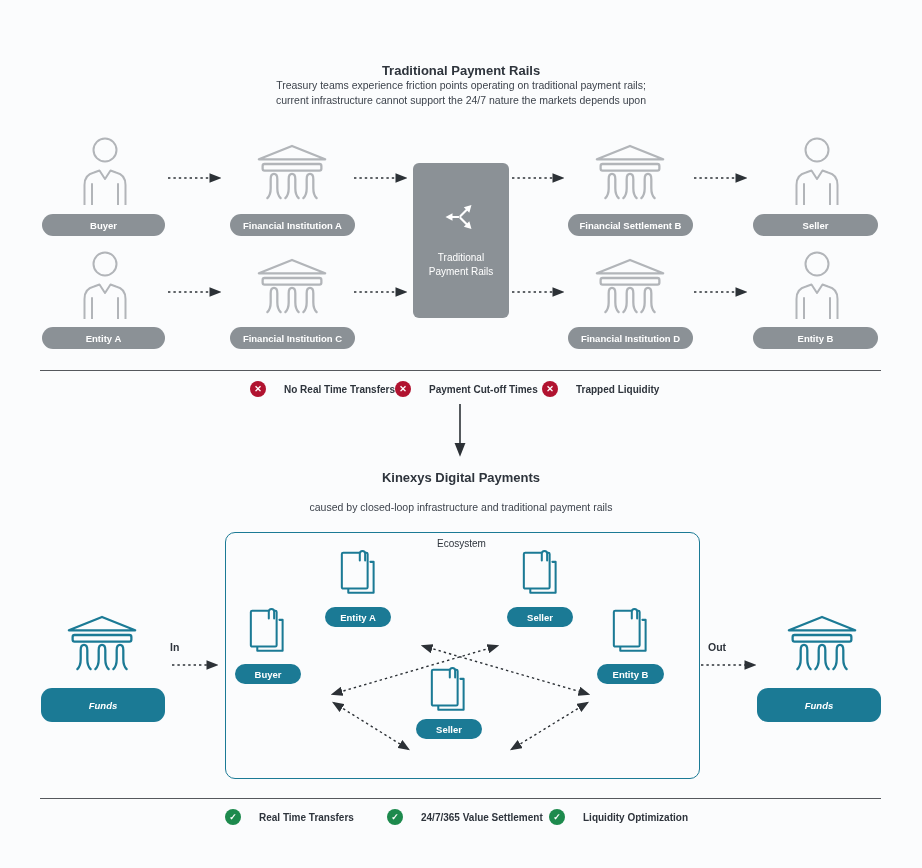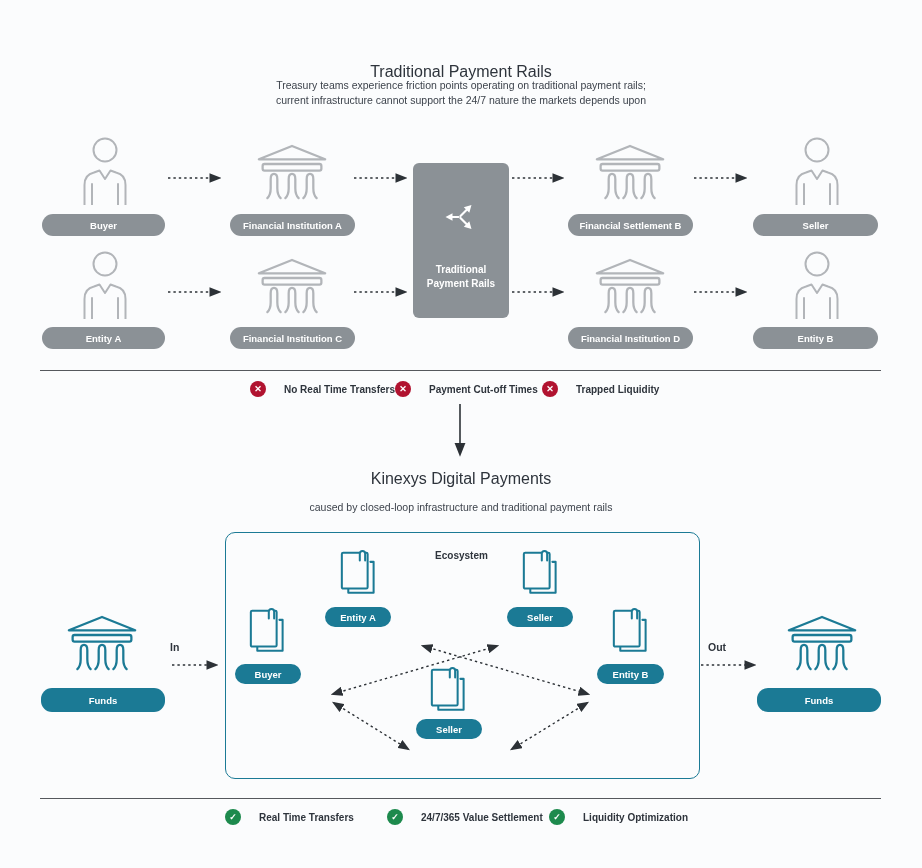--- a/index.html
+++ b/index.html
@@ -1,45 +1,45 @@
 <!DOCTYPE html>
 <html style="--teal: #1b7a95; --gray: #8b9196; --red: #b11330; --green: #1d8a4d;"><head>
 <meta charset="utf-8">
 <style>
   html,body{margin:0;padding:0;background:#fbfcfd;}
   .page{
     position:relative;width:922px;height:868px;margin:0 auto;
     background:#fbfcfd;border-radius:16px;overflow:hidden;
     font-family:"Liberation Sans", sans-serif;color:#2e343c;
   }
-  .sec-title{position:absolute;left:0;width:100%;text-align:center;font-size:16px;font-weight:normal;color:#2e343c;}
+  .sec-title{position:absolute;left:0;width:100%;text-align:center;font-size:13px;font-weight:bold;color:#2e343c;}
   .sec-sub{position:absolute;left:0;width:100%;text-align:center;font-size:10.5px;color:#3d434c;}
   .pill{position:absolute;display:flex;align-items:center;justify-content:center;
         color:#fff;font-size:9.5px;font-weight:bold;white-space:nowrap;}
   .pill.gray{height:22px;border-radius:11px;background:var(--gray,#8b9196);}
   .pill.teal{height:20px;border-radius:10px;background:var(--teal,#1b7a95);}
-  .pill.teal-lg{height:24px;border-radius:11px;background:var(--teal,#1b7a95);}
+  .pill.teal-lg{height:34px;border-radius:11px;background:var(--teal,#1b7a95);font-style:italic;}
   .icon{position:absolute;display:block;}
   .gray-stroke{color:#b2b5b9;}
   .teal-stroke{color:var(--teal,#1b7a95);}
   .hub-box{position:absolute;left:413px;top:163px;width:96px;height:155px;border-radius:6px;
            background:var(--gray,#8b9196);display:flex;flex-direction:column;align-items:center;}
   .hub-box svg{margin-top:32px;}
-  .hub-label{margin-top:24px;color:#fff;font-size:10px;font-weight:bold;text-align:center;line-height:1.4;}
+  .hub-label{margin-top:12px;color:#fff;font-size:10px;font-weight:normal;text-align:center;line-height:1.4;}
   .divider{position:absolute;left:40px;width:841px;border-top:1.6px solid #55585d;}
   .badge-group{position:absolute;display:flex;align-items:center;gap:18px;}
   .badge{width:16px;height:16px;border-radius:50%;display:flex;align-items:center;justify-content:center;
          color:#fff;font-size:9px;font-weight:bold;line-height:1;}
   .badge.red{background:var(--red,#b11330);}
   .badge.green{background:var(--green,#1d8a4d);}
   .badge-label{font-size:10px;font-weight:bold;color:#2e343c;white-space:nowrap;}
   .eco-box{position:absolute;left:225px;top:532px;width:473px;height:245px;
            border:1.5px solid var(--teal,#1b7a95);border-radius:10px;background:transparent;}
   .eco-title{position:absolute;left:225px;top:538px;width:473px;text-align:center;
-             font-size:10px;font-weight:bold;color:#2e343c;margin-top:12px;}
+             font-size:10px;font-weight:normal;color:#2e343c;}
   .dir-label{position:absolute;width:40px;text-align:left;font-size:10.5px;font-weight:bold;color:#2e343c;}
   .connectors{position:absolute;left:0;top:0;pointer-events:none;}
   .symbol-defs{position:absolute;width:0;height:0;overflow:hidden;}
 </style>
 </head>
 <body>
 
 <svg class="symbol-defs" aria-hidden="true">
   <defs>
     <symbol id="sym-person" viewBox="0 0 48 68">

